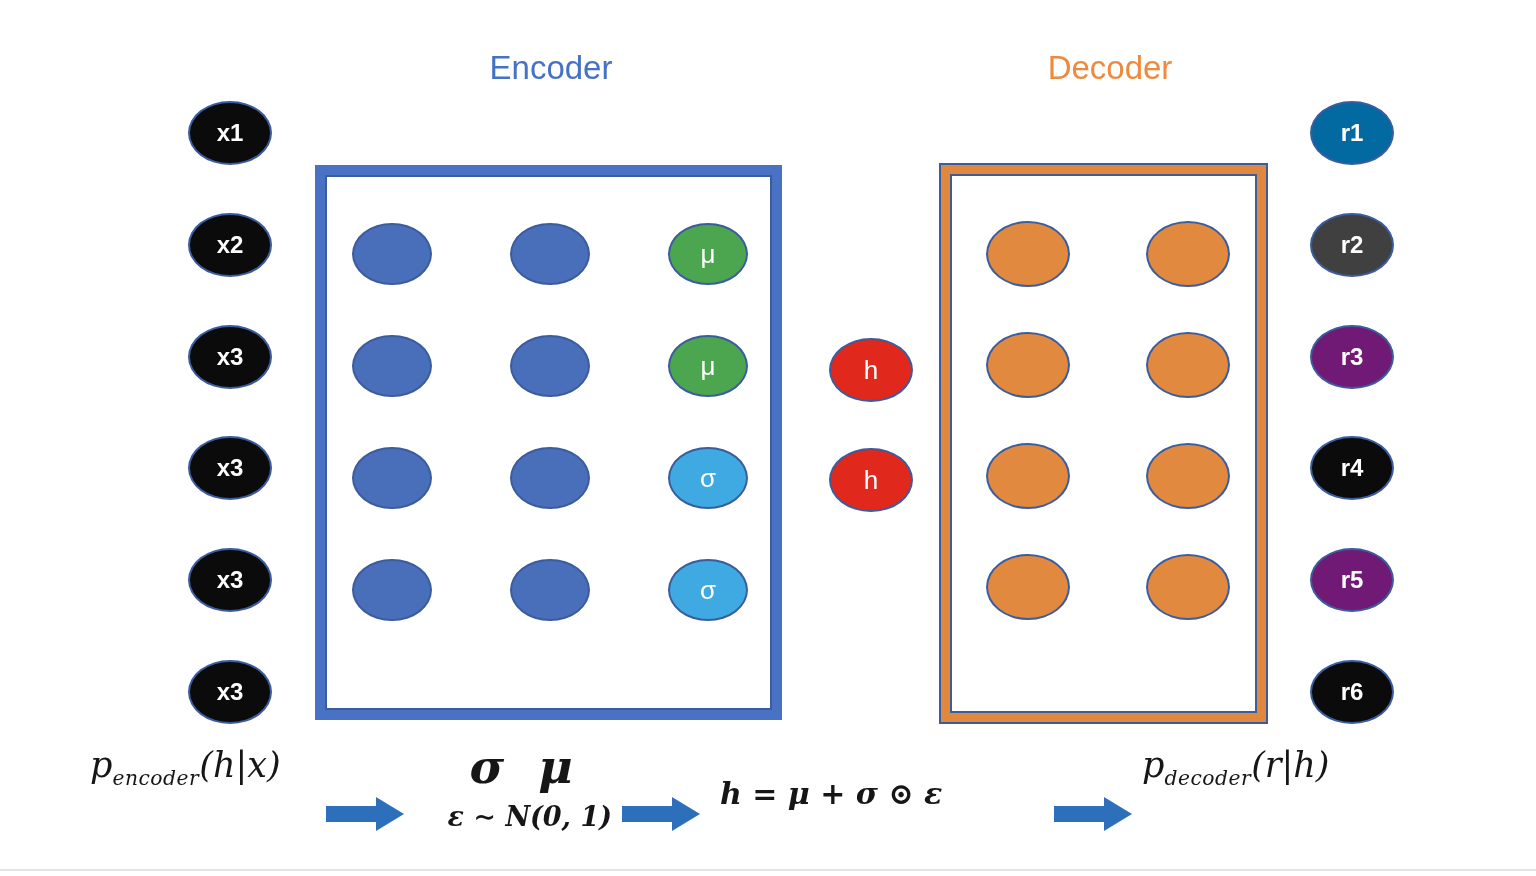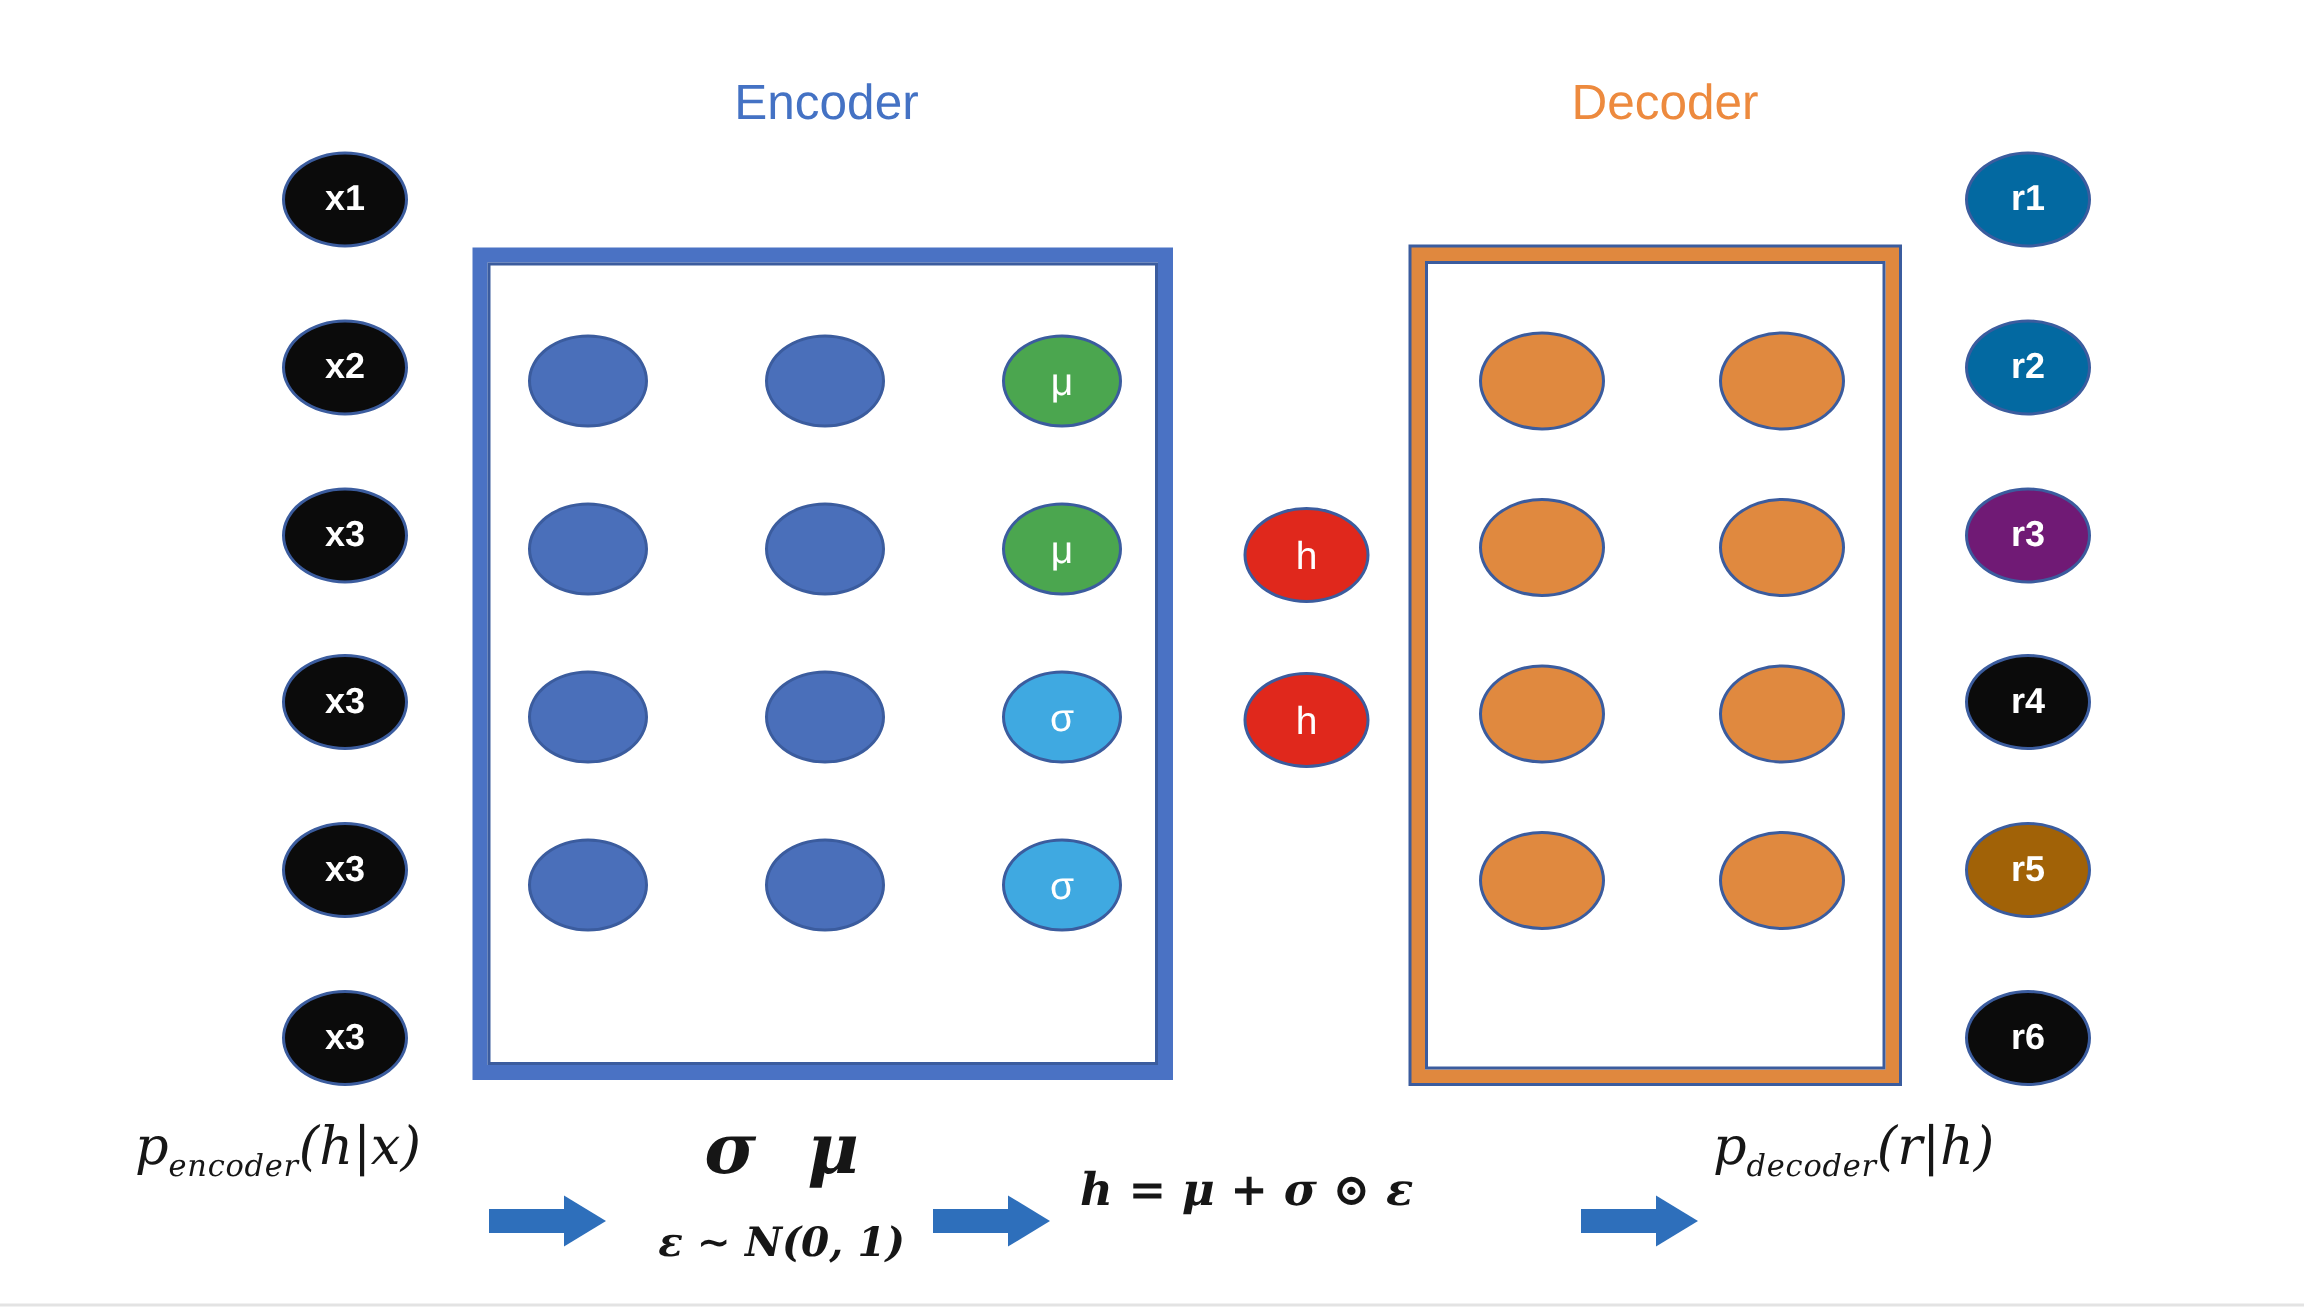--- a/index.html
+++ b/index.html
@@ -69,21 +69,21 @@
     color:#161616; line-height:1;
   }
   .dist { position:absolute; top:748px; font-size:35px; white-space:nowrap; }
   .dist sub { font-size:0.58em; font-style:italic; vertical-align:-0.4em; letter-spacing:0.5px; }
   .f-enc { left:90px; }
   .f-dec { left:1142px; }
 
   .sm-stack { position:absolute; left:430px; top:742px; width:182px; text-align:center; }
   .sm-row { font-size:47px; font-weight:bold; line-height:1.05; }
   .sm-row span { margin:0 17px; }
-  .noise-row { margin-top:24px; font-size:27px; font-weight:600; white-space:nowrap; }
+  .noise-row { margin-top:12px; font-size:27px; font-weight:600; white-space:nowrap;text-align:right; }
 
   .reparam { position:absolute; left:720px; top:779px; font-size:30px; font-weight:600; white-space:nowrap; }
 
   
   .arrow { position:absolute; top:797px; width:78px; height:34px; }
   .a1 { left:326px; } .a2 { left:622px; } .a3 { left:1054px; }
   .arrow .body {
     position:absolute; left:0; top:9px; width:52px; height:16px;
     background:var(--arrow-blue);
   }
@@ -170,30 +170,30 @@
       <div class="oval" style="background: rgb(224, 137, 63);"></div>
       <div class="oval" style="background: rgb(224, 137, 63);"></div>
       <div class="oval" style="background: rgb(224, 137, 63);"></div>
       <div class="oval" style="background: rgb(224, 137, 63);"></div>
     </div>
 
   <div class="io-col" id="output-col">
       <div class="oval" style="background: #0369a1;">
         <span>r1</span>
       </div>
-      <div class="oval" style="background: #0369a1;">
+      <div class="oval" style="background: #404040;">
         <span>r2</span>
       </div>
       <div class="oval" style="background: #701a75;">
         <span>r3</span>
       </div>
       <div class="oval" style="background: rgb(11, 11, 11);">
         <span>r4</span>
       </div>
-      <div class="oval" style="background: #a16207;">
+      <div class="oval" style="background: #701a75;">
         <span>r5</span>
       </div>
       <div class="oval" style="background: rgb(11, 11, 11); justify-content: center;">
         <span>r6</span>
       </div>
     </div>
 
   <div class="math dist f-enc">
     <span>p</span><sub>encoder</sub><span>(h|x)</span>
   </div>

